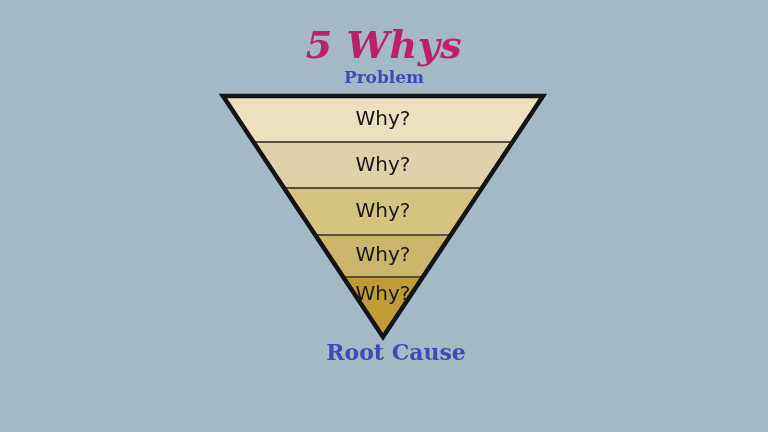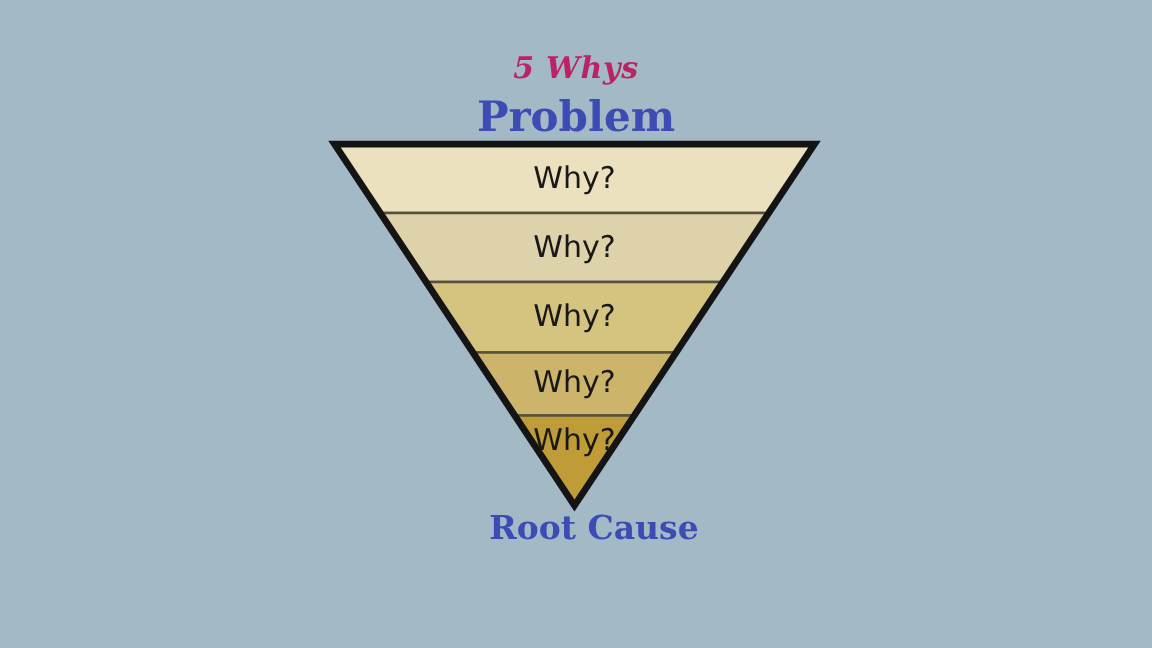--- a/index.html
+++ b/index.html
@@ -24,33 +24,33 @@
   }
   .title {
     position: absolute;
     left: 0;
     top: 29px;
     width: 768px;
     text-align: center;
     font-family: "DejaVu Serif", serif;
     font-style: italic;
     font-weight: bold;
-    font-size: 20px;
+    font-size: 38px;
     line-height: 32px;
     letter-spacing: 0.5px;
   }
   .top-label {
     position: absolute;
     left: 0;
     top: 66px;
     width: 768px;
     text-align: center;
     font-family: "DejaVu Serif", serif;
     font-weight: bold;
-    font-size: 28px;
+    font-size: 17px;
     line-height: 23px;
   }
   .bottom-label {
     position: absolute;
     left: 0;
     top: 340px;
     width: 768px;
     text-align: center;
     font-family: "DejaVu Serif", serif;
     font-weight: bold;

